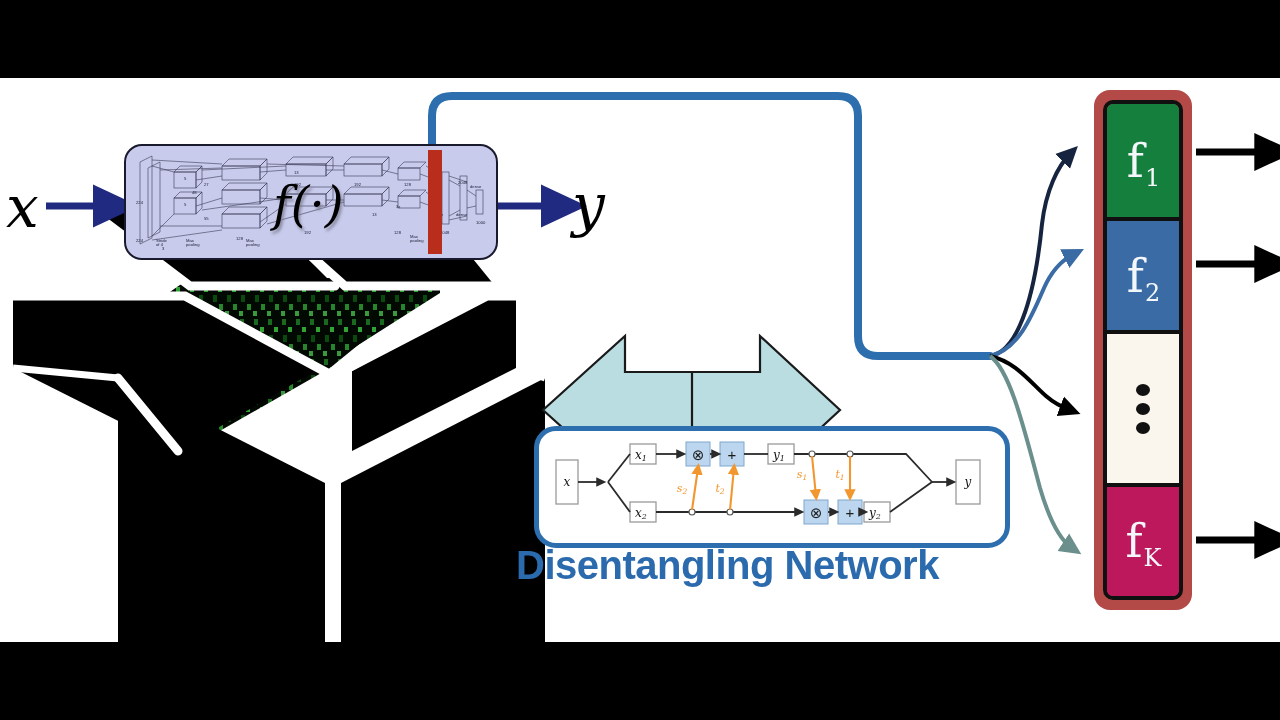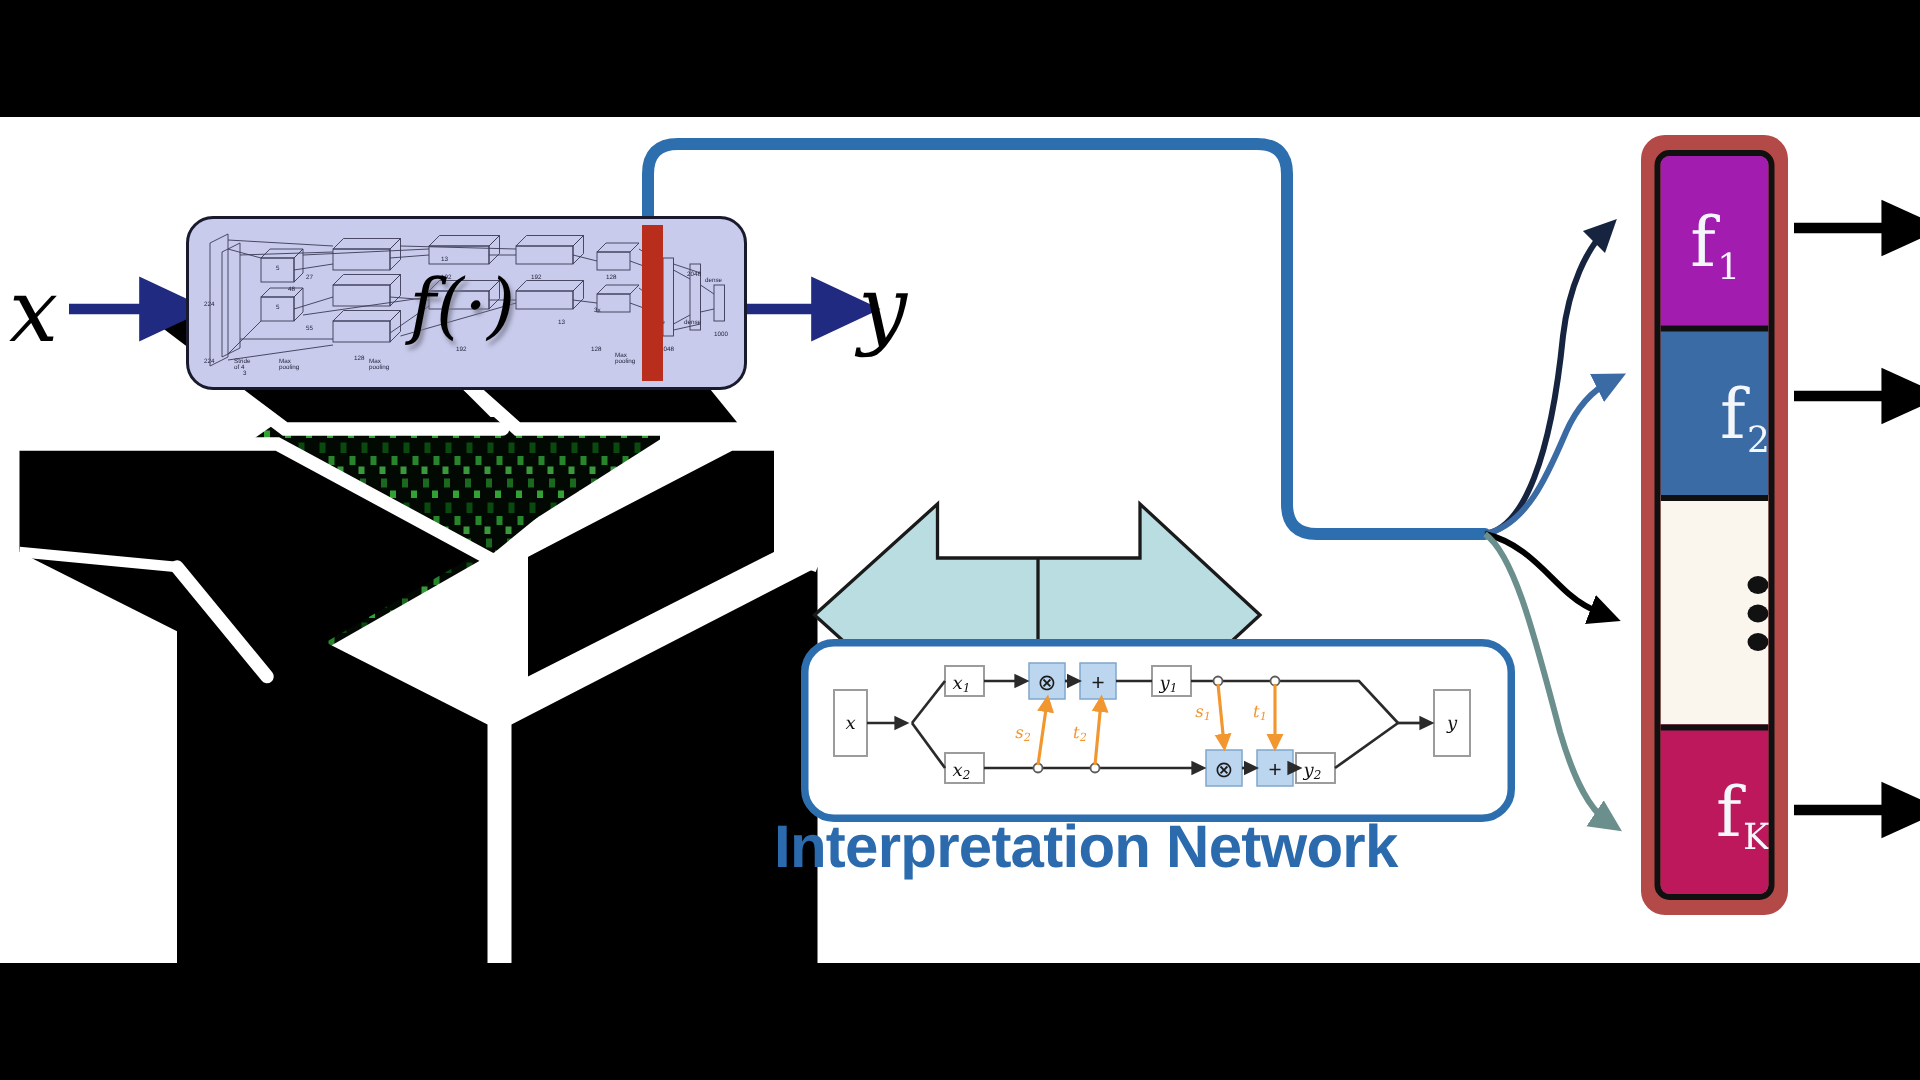--- a/index.html
+++ b/index.html
@@ -146,21 +146,21 @@
     display: flex;
     flex-direction: column;
   }
   .fblock {
     position: relative;
     display: flex;
     align-items: center;
     justify-content: center;
     box-sizing: border-box;
   }
-  .fblock + .fblock { border-top: 4px solid #101010; justify-content: flex-end; }
+  .fblock + .fblock { border-top: 4px solid #101010; }
   .fblock .fsym {
     font-family: "DejaVu Serif", "Liberation Serif", serif;
     color: #f3f6fb;
     font-size: 46px;
     line-height: 1;
     white-space: nowrap;
   }
   .fblock .fsym sub {
     font-size: 24px;
     vertical-align: baseline;
@@ -464,26 +464,26 @@
         <g fill="#f2962f" font-family="DejaVu Serif, Liberation Serif, serif" font-style="italic" font-size="11" text-anchor="middle">
           <text x="148" y="66">s<tspan font-size="7.5" dy="2">2</tspan></text>
           <text x="186" y="66">t<tspan font-size="7.5" dy="2">2</tspan></text>
           <text x="268" y="52">s<tspan font-size="7.5" dy="2">1</tspan></text>
           <text x="306" y="52">t<tspan font-size="7.5" dy="2">1</tspan></text>
         </g>
       </svg>
     </div>
 
     <div id="dii-title" style="color: rgb(42, 106, 173);">
-      <div>Interpretation Network</div>
+      <div>Disentangling Network</div>
     </div>
 
     <div id="feature-stack" style="background: rgb(179, 74, 72);">
       <div id="feature-inner" style="border-color: rgb(16, 16, 16);">
-        <div class="fblock" style="flex:0 0 23%; background:#a21caf;">
+        <div class="fblock" style="flex:0 0 23%; background:#15803d;">
           <span class="fsym">f<sub>1</sub></span>
         </div>
         <div class="fblock" style="flex:0 0 23%; background:#3b6ba5;">
           <span class="fsym">f<sub>2</sub></span>
         </div>
         <div class="fblock" style="flex:1 1 auto; background:#faf5ed;">
           <span class="dots">
             <i></i>
               <i></i>
               <i></i>

